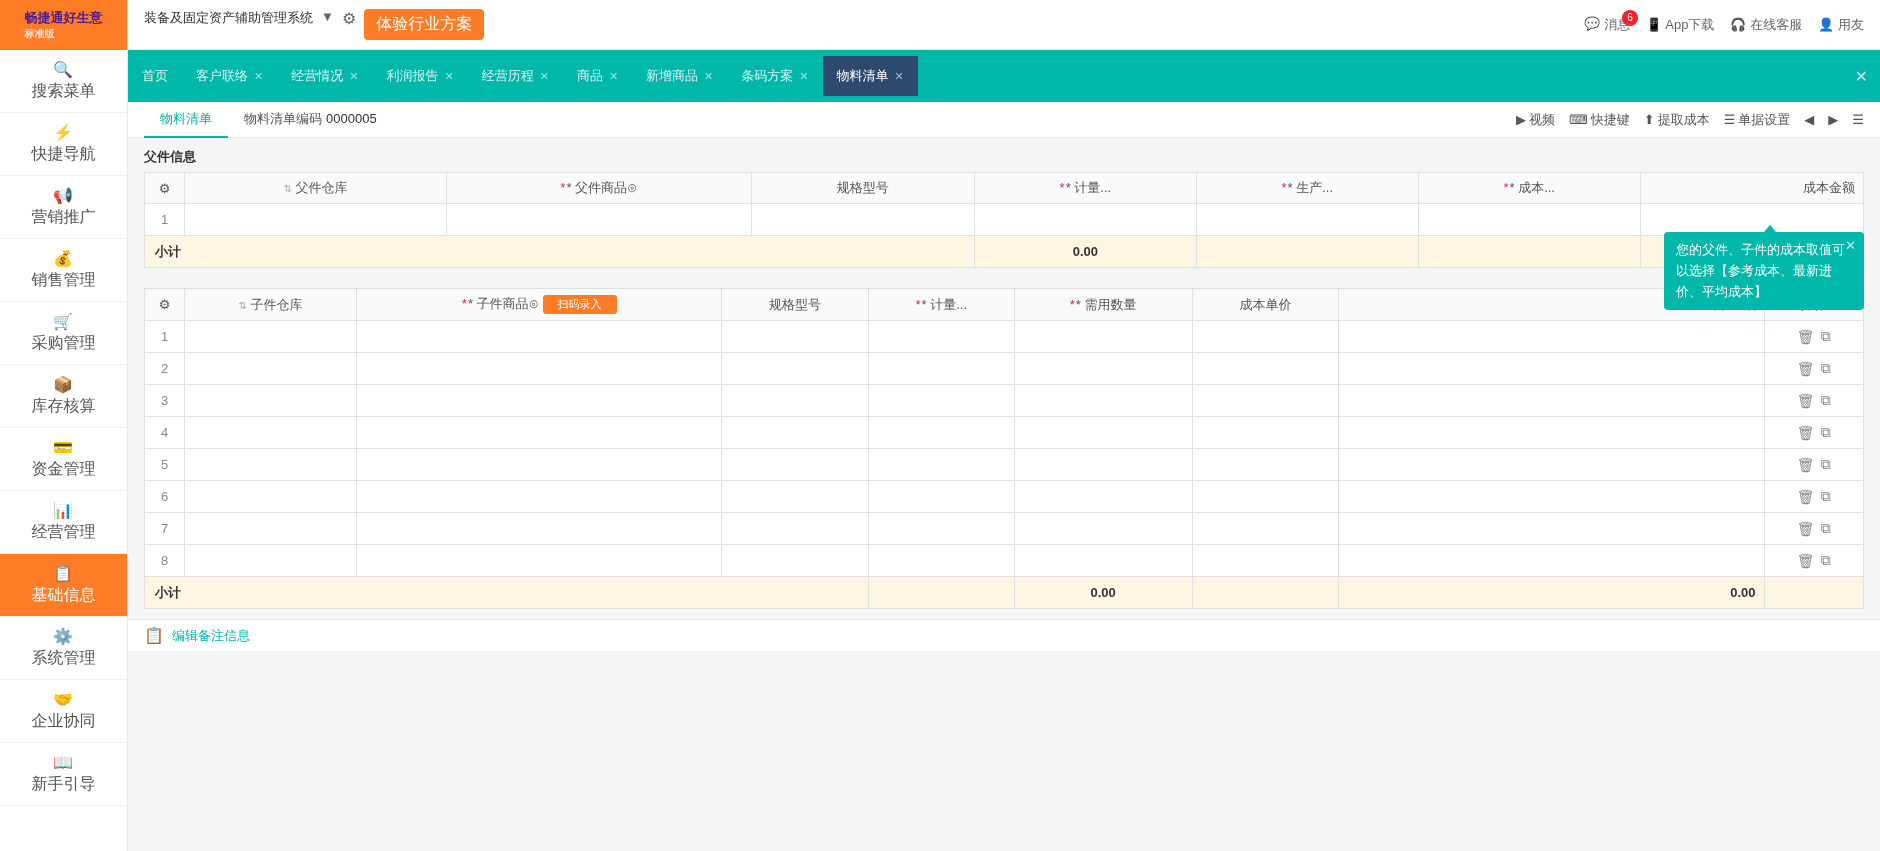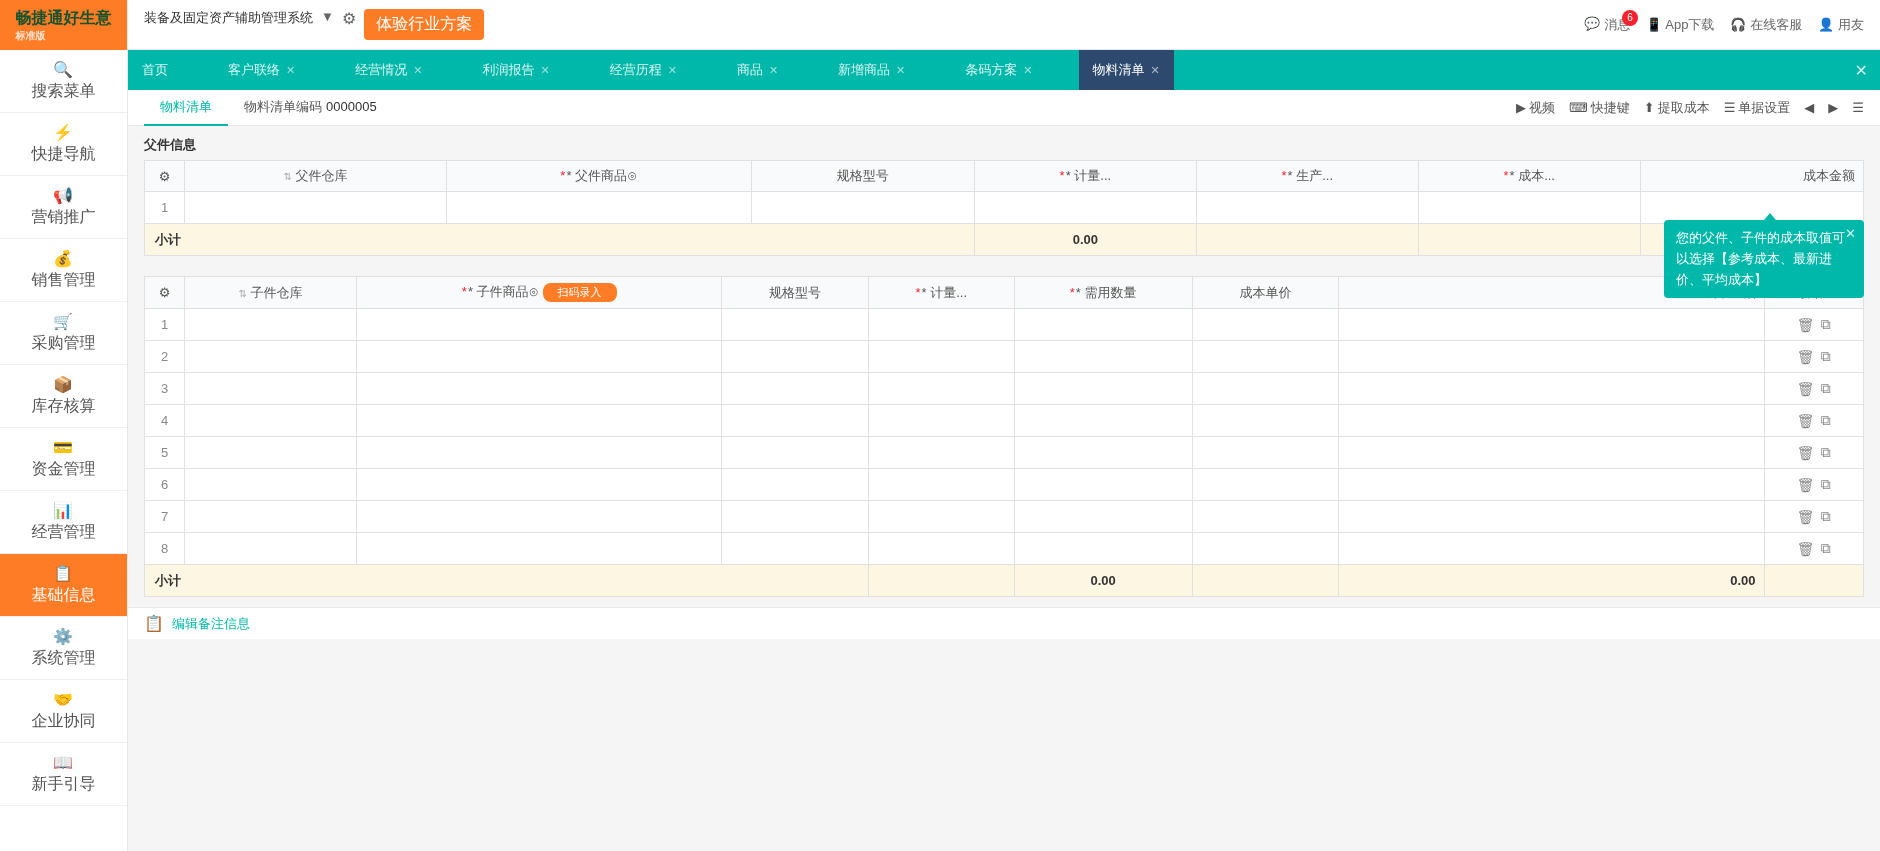--- a/index.html
+++ b/index.html
@@ -19,21 +19,21 @@
       height: 50px;
       display: flex;
       align-items: center;
       justify-content: center;
       color: #fff;
       font-size: 15px;
       font-weight: bold;
       padding: 0 8px;
       gap: 6px;
     }
-    .sidebar-logo-text { font-size: 16px; color: #14532d; }
+    .sidebar-logo-text { font-size: 13px; color: #4c1d95; }
     .sidebar-logo-sub { font-size: 10px; color: rgba(255,255,255,0.8); }
     .sidebar-item {
       display: flex;
       flex-direction: column;
       align-items: center;
       justify-content: center;
       padding: 10px 4px;
       cursor: pointer;
       color: #555;
       border-bottom: 1px solid #f0f0f0;
@@ -92,23 +92,22 @@
       text-align: center;
       line-height: 16px;
       height: 16px;
     }
 
     
     .nav-tabs {
       background: #00b8a9;
       display: flex;
       align-items: center;
-      height: 40px;
+      height: 52px;
       overflow-x: auto;
-      gap: 32px;
     }
     .nav-tab {
       height: 40px;
       display: flex;
       align-items: center;
       padding: 0 14px;
       color: rgba(255,255,255,0.85);
       cursor: pointer;
       white-space: nowrap;
       font-size: 13px;
@@ -205,21 +204,21 @@
     .data-table .row-num { width: 40px; color: #888; }
     .data-table .subtotal-row td {
       background: #fdf6e3;
       font-weight: bold;
     }
     .required-star { color: #f5222d; margin-right: 1px; }
     .scan-btn {
       background: #ff7c27;
       color: #fff;
       border: none;
-      border-radius: 8px;
+      border-radius: 3px;
       padding: 2px 15px;
       font-size: 11px;
       cursor: pointer;
     }
     .action-icons { display: flex; align-items: center; justify-content: center; gap: 6px; }
     .action-icon { color: #888; cursor: pointer; font-size: 14px; }
 
     
     .tooltip-box {
       position: absolute;

